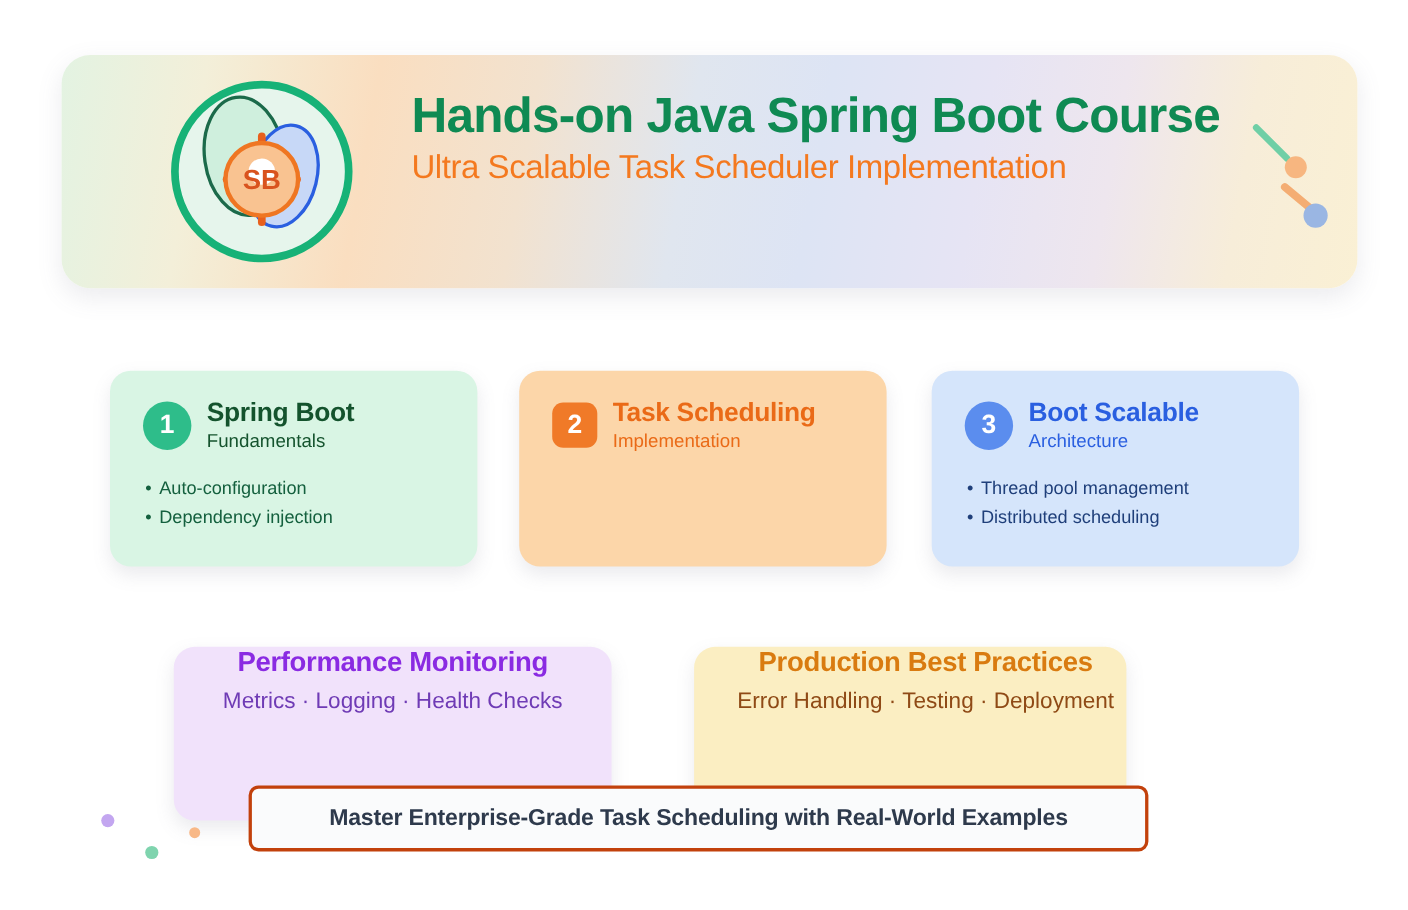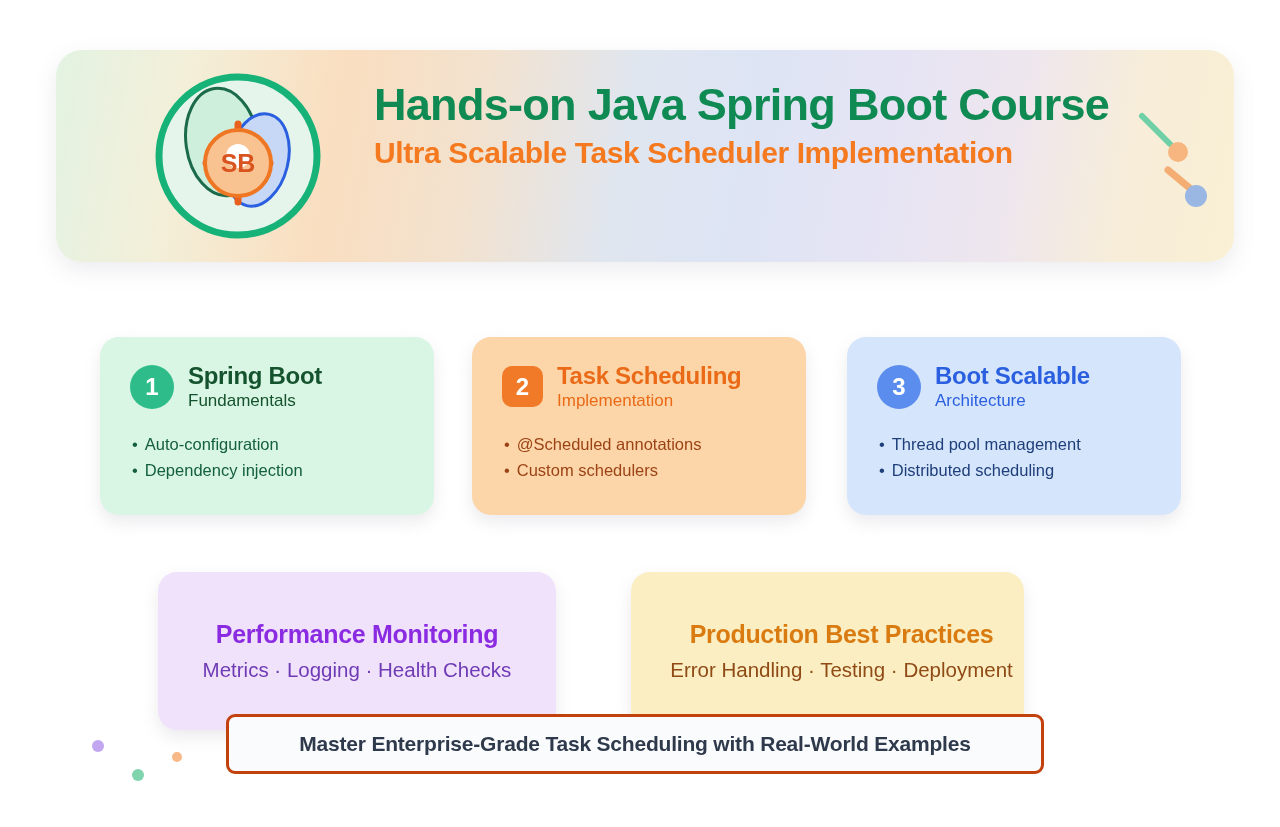--- a/index.html
+++ b/index.html
@@ -37,21 +37,21 @@
   .logo-wrap {
     position: absolute; left: 94px; top: 18px;
     width: 176px; height: 176px;
   }
   .header-text { position: absolute; left: 318px; top: 30px; }
   .h-title {
     font-size: 45px; font-weight: bold; color: #0f8a53;
     letter-spacing: -0.7px; line-height: 1.12; white-space: nowrap;
   }
   .h-sub {
-    font-size: 30px; font-weight: bold; color: #f4791f;
+    font-size: 30px; font-weight: normal; color: #f4791f;
     letter-spacing: -0.4px; line-height: 1.3; margin-top: 3px; white-space: nowrap;
   }
   .h-tag {
     font-size: 22px; color: #4a85ef; line-height: 1.5;
     margin-top: 7px; white-space: nowrap;
   }
   .deco-connector { position: absolute; right: 14px; top: 58px; width: 86px; height: 110px; }
 
   
   .cards-row { position: absolute; left: 0; top: 337px; width: 1280px; height: 178px; }
@@ -86,22 +86,22 @@
   .bullets { margin-top: 22px; margin-left: 2px; }
   .bullet { font-size: 16.5px; line-height: 1.55; white-space: nowrap; }
   .bullet .dot { margin-right: 7px; }
   .c1 .bullet { color: #14603e; }
   .c2 .bullet { color: #9c4315; }
   .c3 .bullet { color: #1f3f7a; }
 
   
   .wide-row { position: absolute; left: 0; top: 572px; width: 1280px; height: 134px; }
   .wcard {
-    position: absolute; top: 0; height: 158px; border-radius: 19px;
-    display: flex; flex-direction: column; align-items: center; justify-content: center;
+    position: absolute; top: 16px; height: 158px; border-radius: 19px;
+    display: flex; flex-direction: column; align-items: center; 
     box-shadow: 0 7px 16px rgba(120,120,140,0.15);
   }
   .wcard.w1 { left: 158px; width: 398px; background: #f1e2fb; }
   .wcard.w2 { left: 631px; width: 393px; background: #fbeec2; padding-left: 28px; }
   .wcard-title { font-size: 25px; font-weight: bold; letter-spacing: -0.3px; white-space: nowrap; }
   .wcard-sub { font-size: 20.5px; margin-top: 9px; white-space: nowrap; }
   .w1 .wcard-title { color: #8a2be2; }
   .w1 .wcard-sub   { color: #6f3bb5; }
   .w2 .wcard-title { color: #d97b10; }
   .w2 .wcard-sub   { color: #8f4a16; }
@@ -186,24 +186,20 @@
     <div class="ncard c2">
       <div class="ncard-head">
         <div class="badge square b2">
           <span>2</span>
         </div>
         <div class="ncard-titles">
           <div class="ncard-title">Task Scheduling</div>
           <div class="ncard-subtitle">Implementation</div>
         </div>
       </div>
-      <div class="bullets">
-        <div class="bullet"><span class="dot">•</span><span>@Scheduled annotations</span></div>
-        <div class="bullet"><span class="dot">•</span><span>Custom schedulers</span></div>
-      </div>
     </div>
 
     <div class="ncard c3">
       <div class="ncard-head">
         <div class="badge circle b3">
           <span>3</span>
         </div>
         <div class="ncard-titles">
           <div class="ncard-title">Boot Scalable</div>
           <div class="ncard-subtitle">Architecture</div>

